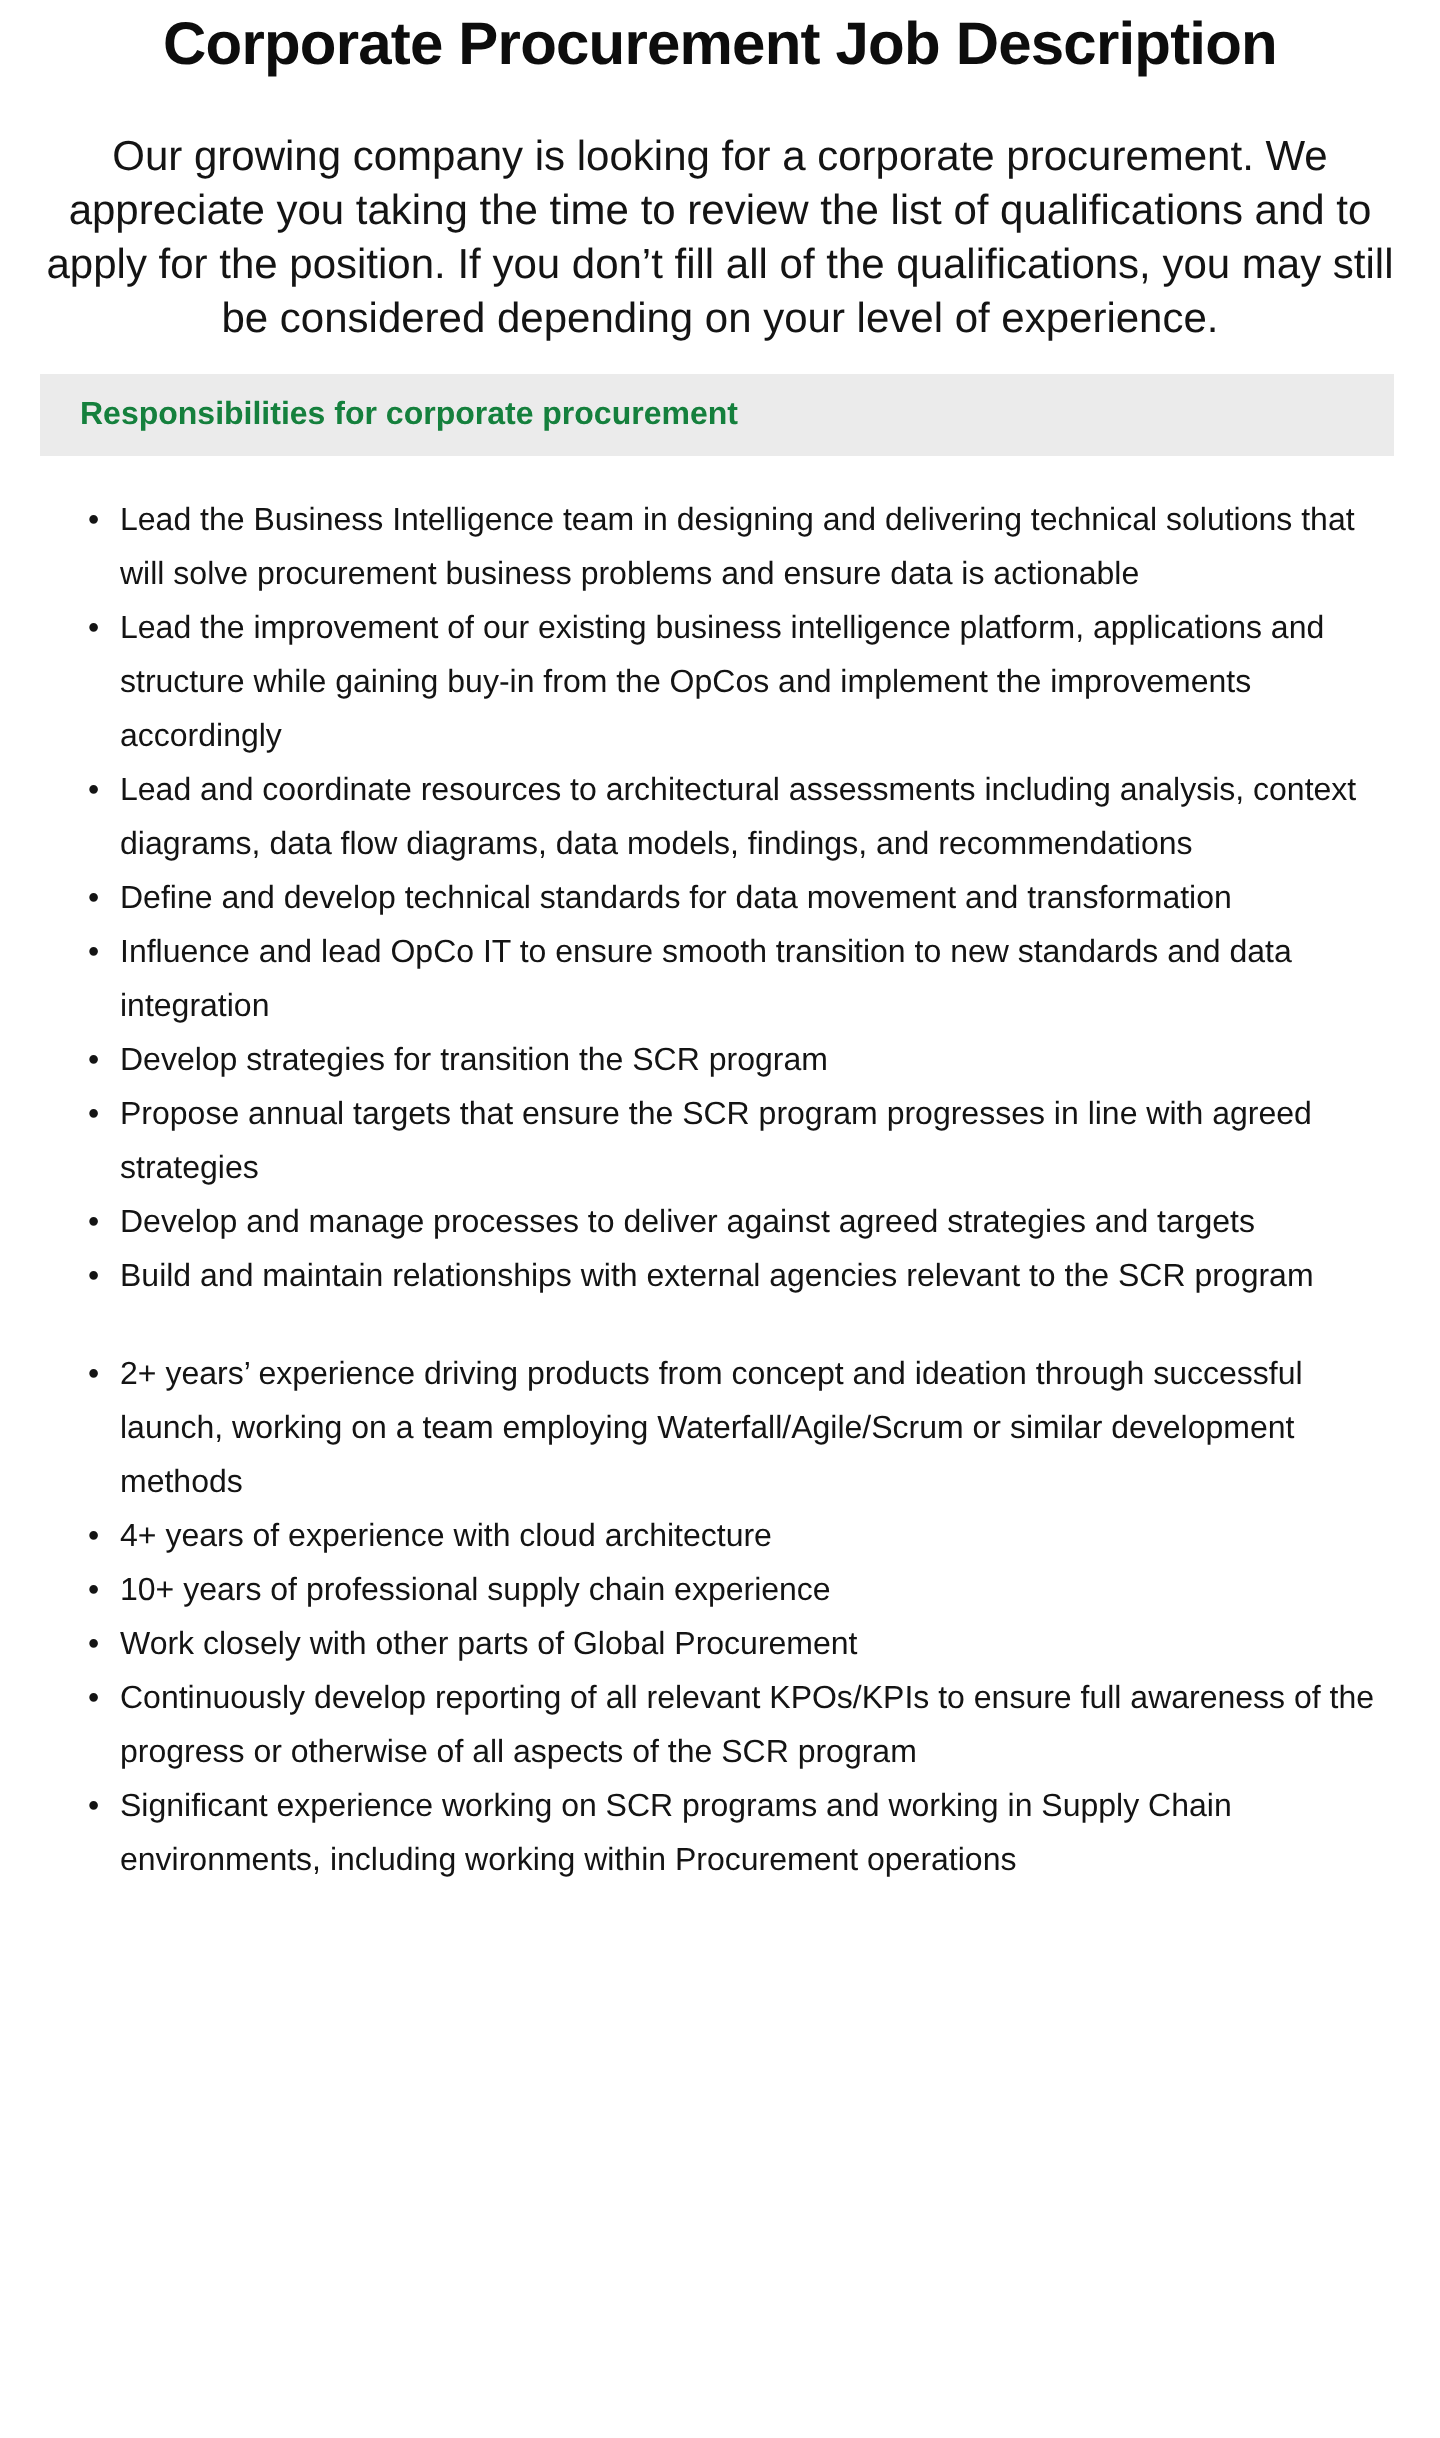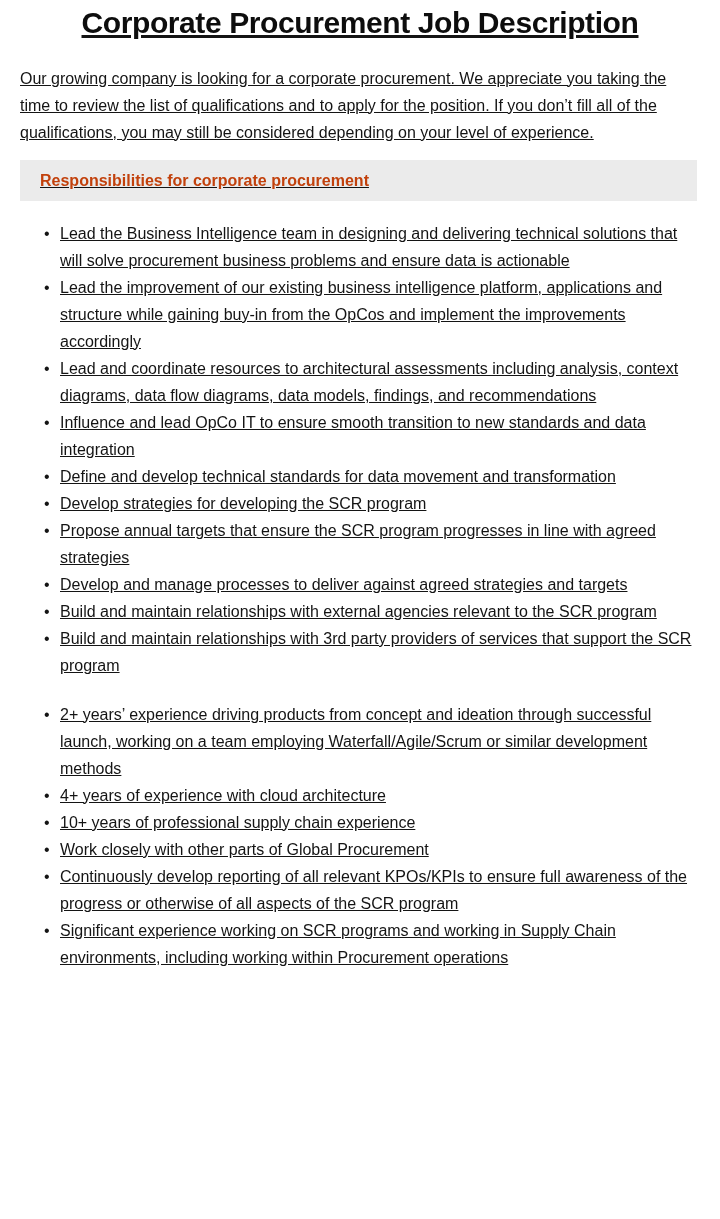--- a/index.html
+++ b/index.html
@@ -7,43 +7,43 @@
   body {
     width: 720px;
     min-height: 1219px;
     background: #ffffff;
     font-family: "Liberation Sans", sans-serif;
     color: #141414;
     -webkit-font-smoothing: antialiased;
   }
   .doc {
     padding: 6px 20px 27px 20px;
-    text-decoration: underline;
   }
   h1.title {
     font-size: 30px;
     line-height: 1.15;
     text-align: center;
     font-weight: 800;
     letter-spacing: -0.4px;
     margin: 0 0 24px 0;
     color: #0d0d0d;
   }
   p.intro {
-    font-size: 16px;
+    font-size: 21px;
     line-height: 27px;
     margin: 0 0 14px 0;
+    text-align: center;
   }
   .band {
     padding: 10px 20px;
     margin: 0 3px 0 0;
     font-size: 16px;
     font-weight: 700;
     line-height: 21px;
-    color: #c2410c;
+    color: #15803d;
   }
   ul.bullets {
     list-style: none;
     margin: 19px 0 22px 0;
     padding: 0;
     font-size: 16px;
     line-height: 27px;
   }
   ul.bullets li {
     position: relative;
@@ -64,27 +64,26 @@
   <p class="intro">Our growing company is looking for a corporate procurement. We appreciate you taking the time to review the list of qualifications and to apply for the position. If you don’t fill all of the qualifications, you may still be considered depending on your level of experience.</p>
   <div id="sections">
   <section>
     <div class="band" style="background: rgb(235, 235, 235);">
       <span class="band-text">Responsibilities for corporate procurement</span>
     </div>
     <ul class="bullets">
           <li>Lead the Business Intelligence team in designing and delivering technical solutions that will solve procurement business problems and ensure data is actionable</li>
           <li>Lead the improvement of our existing business intelligence platform, applications and structure while gaining buy-in from the OpCos and implement the improvements accordingly</li>
           <li>Lead and coordinate resources to architectural assessments including analysis, context diagrams, data flow diagrams, data models, findings, and recommendations</li>
+          <li>Define and develop technical standards for data movement and transformation</li>
           <li>Influence and lead OpCo IT to ensure smooth transition to new standards and data integration</li>
-          <li>Define and develop technical standards for data movement and transformation</li>
-          <li>Develop strategies for developing the SCR program</li>
+          <li>Develop strategies for transition the SCR program</li>
           <li>Propose annual targets that ensure the SCR program progresses in line with agreed strategies</li>
           <li>Develop and manage processes to deliver against agreed strategies and targets</li>
           <li>Build and maintain relationships with external agencies relevant to the SCR program</li>
-          <li>Build and maintain relationships with 3rd party providers of services that support the SCR program</li>
         </ul>
   </section>
 
   <section>
     <ul class="bullets">
           <li>2+ years’ experience driving products from concept and ideation through successful launch, working on a team employing Waterfall/Agile/Scrum or similar development methods</li>
           <li>4+ years of experience with cloud architecture</li>
           <li>10+ years of professional supply chain experience</li>
           <li>Work closely with other parts of Global Procurement</li>
           <li>Continuously develop reporting of all relevant KPOs/KPIs to ensure full awareness of the progress or otherwise of all aspects of the SCR program</li>

